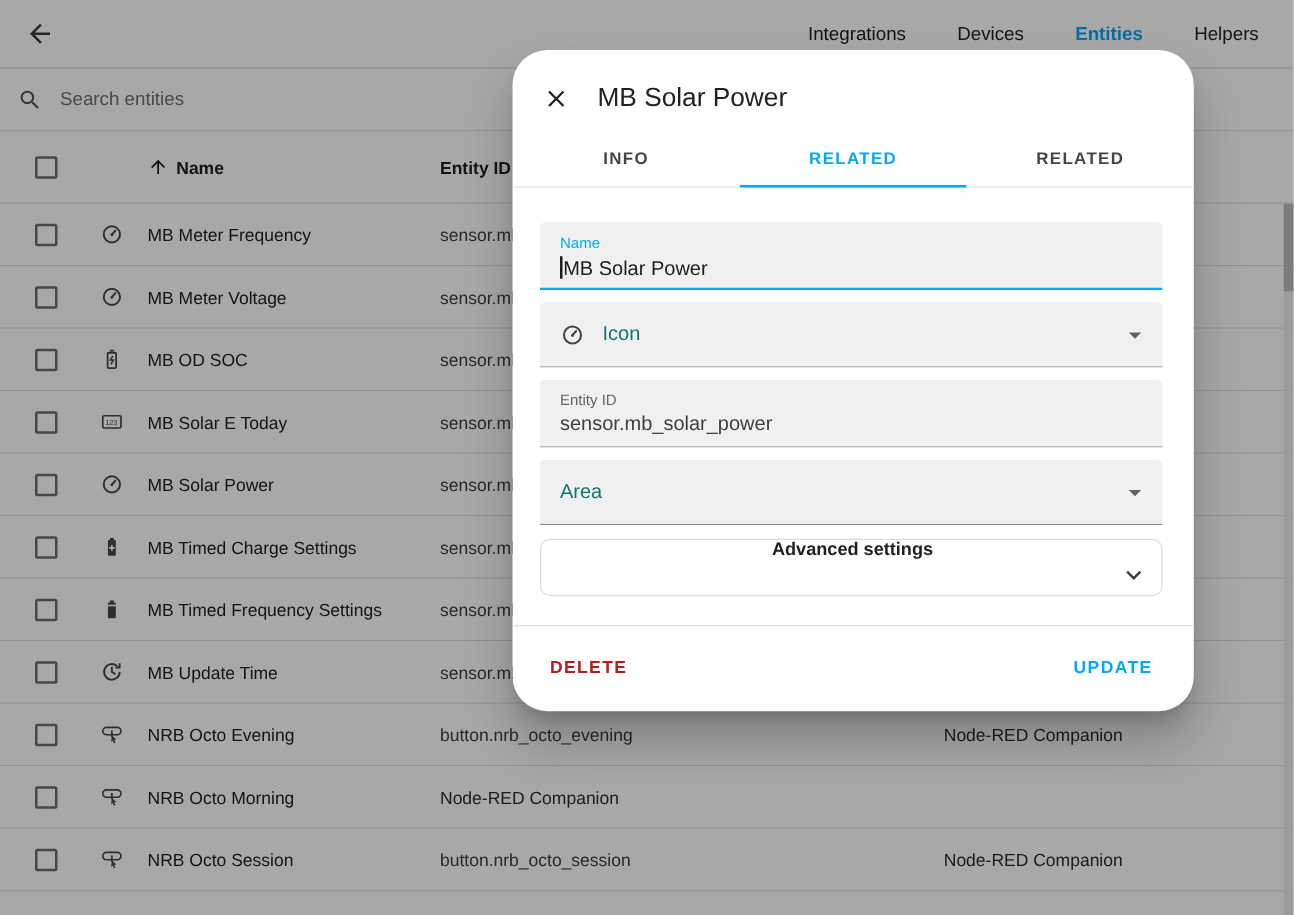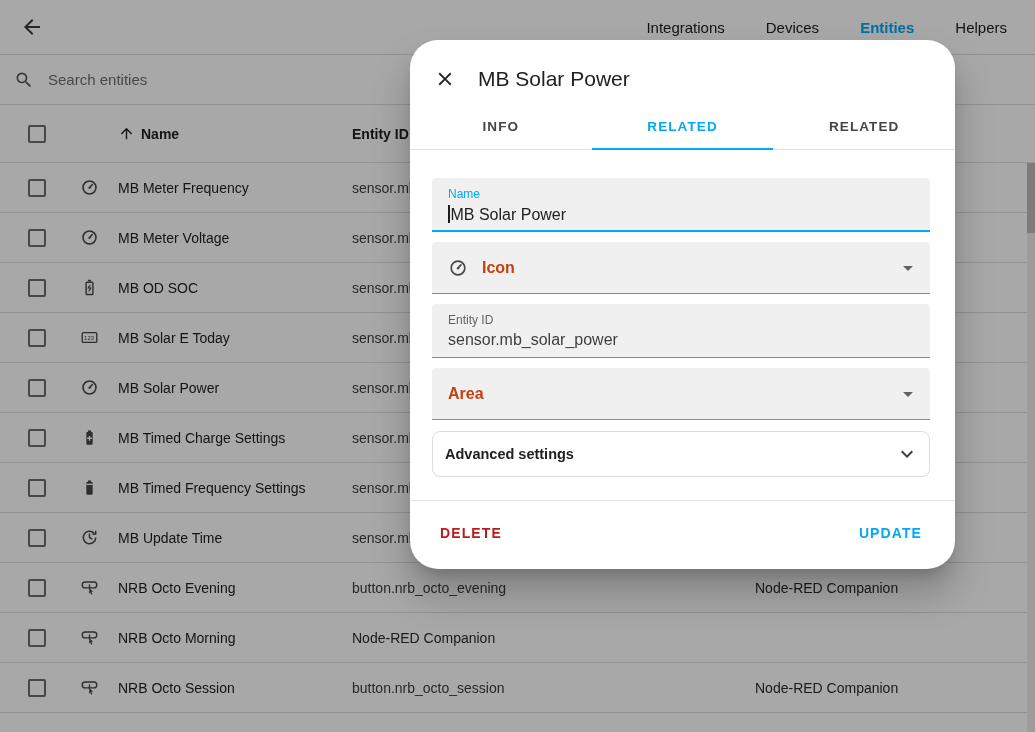--- a/index.html
+++ b/index.html
@@ -61,25 +61,25 @@
   .field { background:#f0f0f0; border-radius:4px 4px 0 0; border-bottom:1px solid #8a8a8a; margin-bottom:10px; }
   .field.text { height:54px; padding:9px 16px 0 16px; }
   .field.focused { border-bottom:2px solid var(--accent); }
   .field-label { display:block; font-size:12px; color:#5f6368; }
   .field.focused .field-label { color:var(--accent); }
   .field-value { font-size:16px; margin-top:4px; color:#212121; white-space:nowrap; }
   .field.text.idle .field-value { color:#3f3f3f; }
   .caret { display:inline-block; width:1.5px; height:18px; background:#1c1c1c; vertical-align:-3px; margin-right:1px; }
   .field.select { height:52px; display:flex; align-items:center; padding:0 10px 0 16px; }
   .leading-icon { width:20px; height:20px; color:#474747; margin-right:14px; flex:none; }
-  .placeholder-text { font-size:16px; color:#c2410c; flex:1;font-weight:bold; }
+  .placeholder-text { font-size:16px; color:#0f766e; flex:1; }
   .trailing-caret { width:24px; height:24px; color:#5f6368; margin-left:auto; flex:none; }
 
   .advanced { margin-top:11px; height:46px; border:1px solid #dcdcdc; border-radius:8px;
-              display:flex; align-items:center; padding:0 10px 0 12px; cursor:pointer; background:#fff; width:100%; font-family:inherit; }
+              display:flex; align-items:center; padding:0 10px 0 12px; cursor:pointer; background:#fff; width:100%; font-family:inherit;flex-direction:column; }
   .advanced-label { font-size:14.5px; font-weight:bold; color:#212121; }
   .chevron { width:24px; height:24px; color:#3f3f3f; margin-left:auto; }
 
   .dialog-divider { height:1px; background:#e3e3e3; }
   .dialog-footer { display:flex; justify-content:space-between; align-items:center; padding:24px 33px 28px 30px; }
   .text-btn { font-size:14px; font-weight:bold; letter-spacing:1.1px; background:none; border:none; padding:0; font-family:inherit; cursor:pointer; }
   .delete-btn { color:#b91c1c; }
   .update-btn { color:var(--accent); }
 </style>
 </head>

